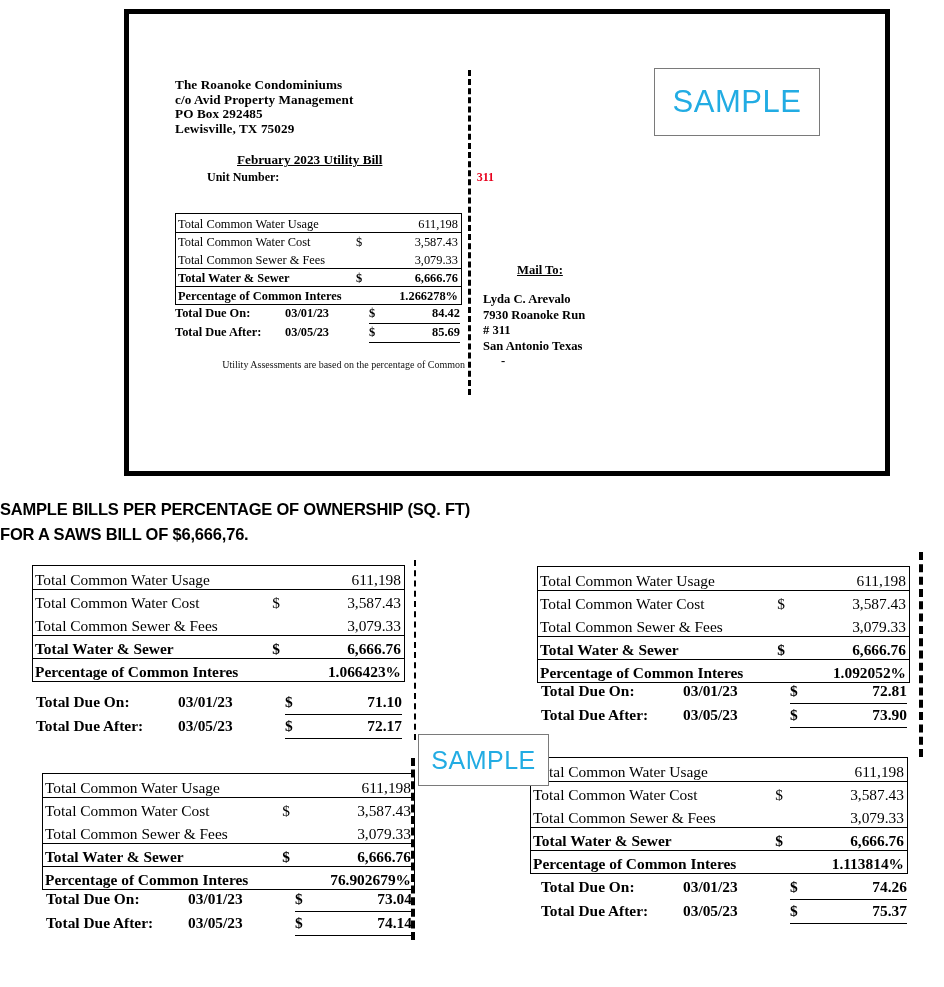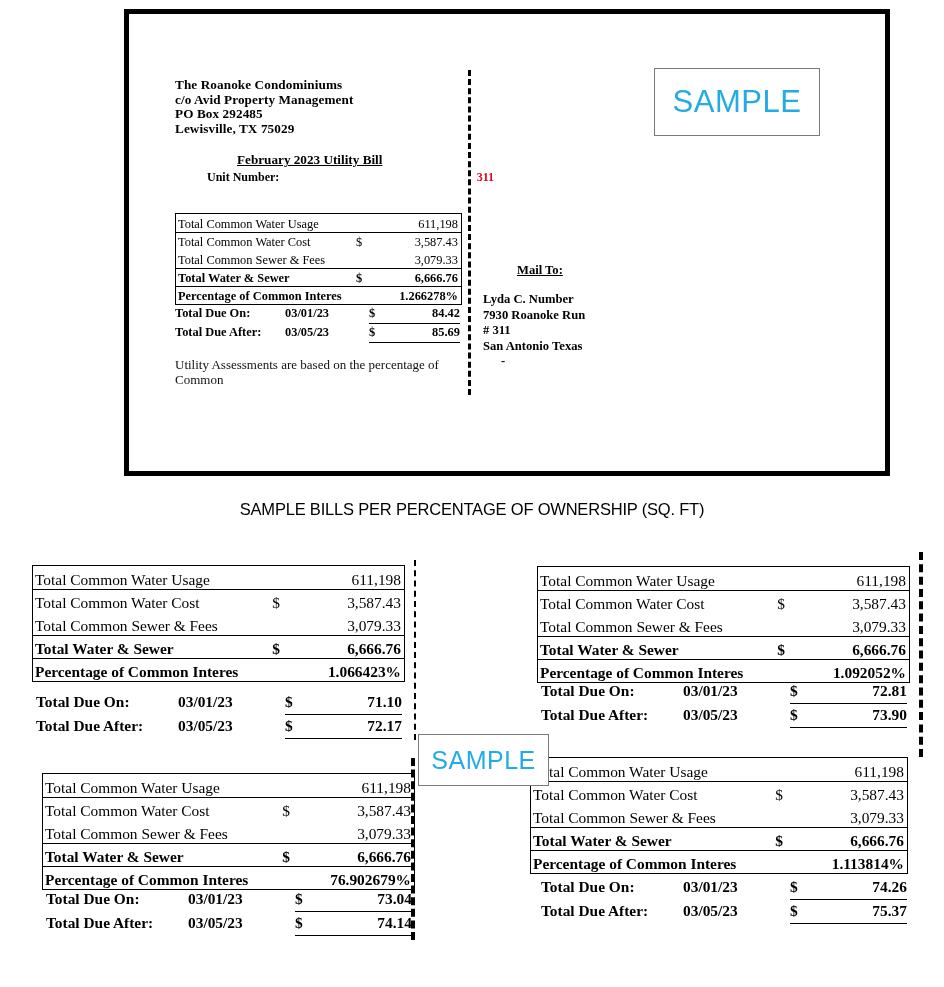--- a/index.html
+++ b/index.html
@@ -55,26 +55,26 @@
   .ul-amt{border-bottom:1px solid #000;}
   .bold{font-weight:bold;}
   
   .due-table{position:absolute;}
   .due-table table{border-collapse:collapse;table-layout:fixed;}
   .due-table td{padding:0;white-space:nowrap;font-weight:bold;}
   .due-table .d-amt{text-align:right;border-bottom:1.2px solid #000;}
   .due-table .d-cur{border-bottom:1.2px solid #000;text-align:left;}
   
   .footnote{
-    position:absolute;font-size:13px;line-height:15px;color:#111;
+    position:absolute;font-size:10px;line-height:15px;color:#111;text-align:right;
   }
   
   .section-heading{
-    position:absolute;left:0;top:497px;width:944px;text-align:center;
-    font-family:"Liberation Sans", sans-serif;font-weight:normal;font-size:16.5px;
+    position:absolute;left:0;top:497px;width:944px;
+    font-family:"Liberation Sans", sans-serif;font-weight:bold;font-size:16.5px;
     line-height:25px;letter-spacing:-.2px;
   }
   .mailto-head{
     position:absolute;font-weight:bold;font-size:12.6px;text-decoration:underline;margin-left:34px;
   }
   .mailto-body{
     position:absolute;font-weight:bold;font-size:12.6px;line-height:15.5px;
   }
   .mailto-body div{white-space:nowrap;}
   .mailto-body .dash{padding-left:18px;}
@@ -161,31 +161,32 @@
 </div>
 
 <div class="footnote" style="left:175px;top:357px;width:290px;">
   <div>Utility Assessments are based on the percentage of Common</div>
 </div>
 
 <div class="vdash" style="left:468px;top:70px;height:325px;"></div>
 
 <div class="mailto-head" style="left:483px;top:263px;">Mail To:</div>
 <div class="mailto-body" style="left:483px;top:292px;">
-  <div>Lyda C. Number</div>
+  <div>Lyda C. Arevalo</div>
   <div>7930 Roanoke Run</div>
   <div># 311</div>
   <div>San Antonio Texas</div>
   <div class="dash">-</div>
 </div>
 
 <div class="sample-badge" id="sample-top" style="color: rgb(34, 172, 227);">SAMPLE</div>
 
 <div class="section-heading">
   <div>SAMPLE  BILLS PER PERCENTAGE OF OWNERSHIP (SQ. FT)</div>
+  <div>FOR A SAWS BILL OF  $6,666,76.</div>
 </div>
 
 <div class="btable grid" id="g0" style="left:32px;top:565px;width:373px;font-size:15.4px;">
   <table>
       <colgroup>
         <col style="width:238px">
         <col style="width:34px">
         <col style="width:97px">
       </colgroup>
   <tbody>

